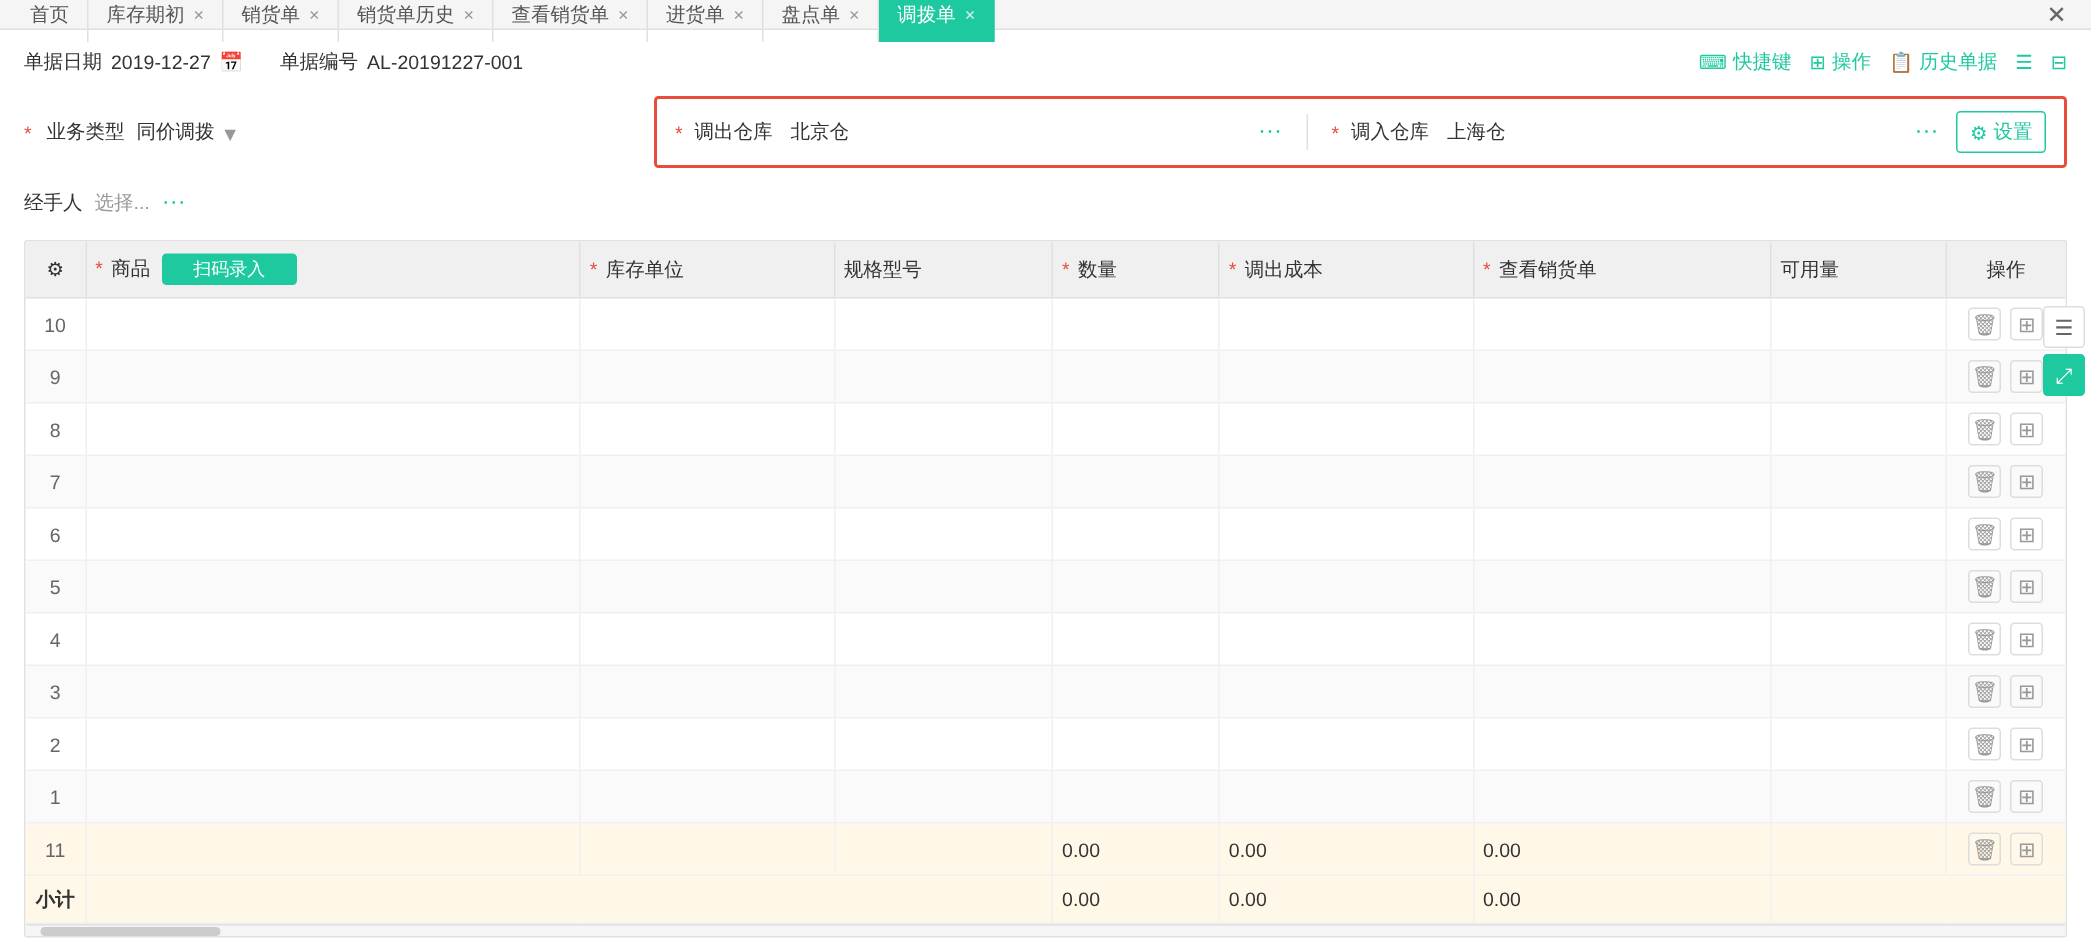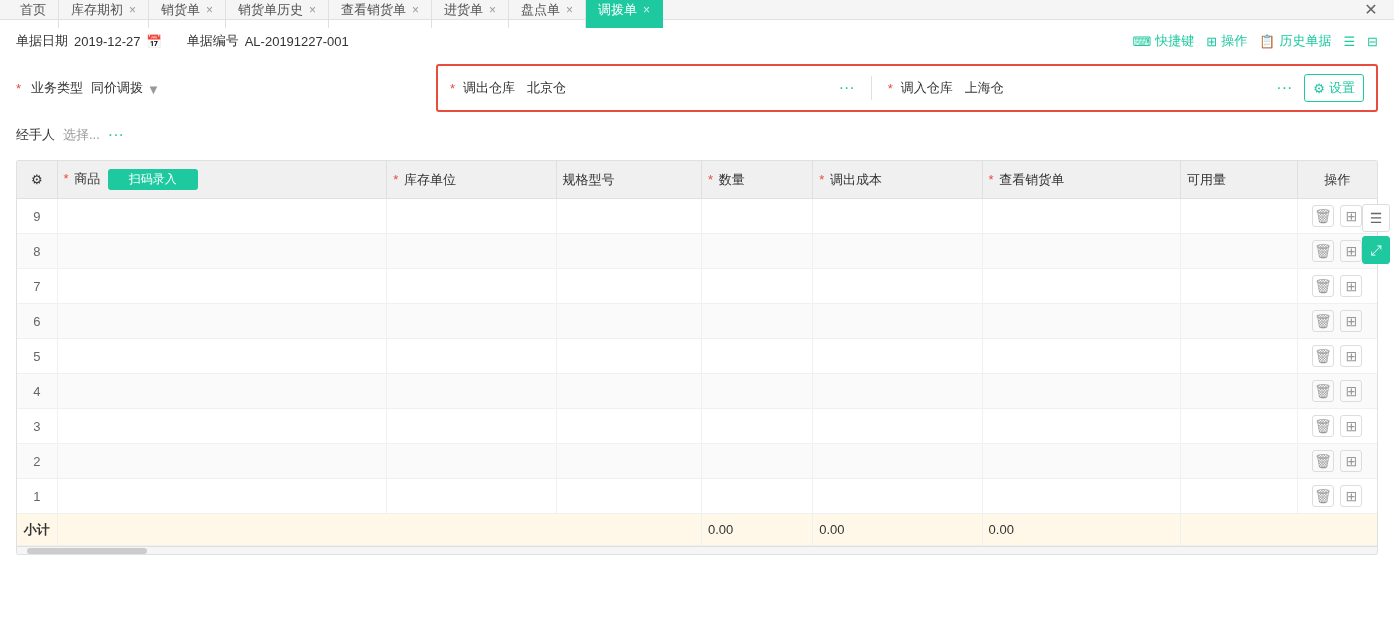--- a/index.html
+++ b/index.html
@@ -472,20 +472,36 @@
           <th>
             <span>可用量</span>
           </th>
           <th class="th-ops">
             <span>操作</span>
           </th>
         </tr>
       </thead>
       <tbody id="table-body">
           <tr>
+      <td class="row-num">10</td>
+      <td></td>
+      <td></td>
+      <td></td>
+      <td></td>
+      <td></td>
+      <td></td>
+      <td></td>
+      <td>
+        <div class="ops-cell">
+          <span class="icon-btn">🗑</span>
+          <span class="icon-btn">⊞</span>
+        </div>
+      </td>
+    </tr>
+          <tr>
       <td class="row-num">9</td>
       <td></td>
       <td></td>
       <td></td>
       <td></td>
       <td></td>
       <td></td>
       <td></td>
       <td>
         <div class="ops-cell">
@@ -616,20 +632,36 @@
       <td></td>
       <td></td>
       <td>
         <div class="ops-cell">
           <span class="icon-btn">🗑</span>
           <span class="icon-btn">⊞</span>
         </div>
       </td>
     </tr>
 
+        <tr class="subtotal-row">
+          <td class="row-num">11</td>
+          <td></td>
+          <td></td>
+          <td></td>
+          <td><span>0.00</span></td>
+          <td><span>0.00</span></td>
+          <td><span>0.00</span></td>
+          <td></td>
+          <td>
+            <div class="ops-cell">
+              <span class="icon-btn">🗑</span>
+              <span class="icon-btn">⊞</span>
+            </div>
+          </td>
+        </tr>
         <tr style="background:#fff8e8;">
           <td class="row-num" colspan="1">
             <span class="subtotal-label">小计</span>
           </td>
           <td colspan="3"></td>
           <td><span>0.00</span></td>
           <td><span>0.00</span></td>
           <td><span>0.00</span></td>
           <td colspan="2"></td>
         </tr>

